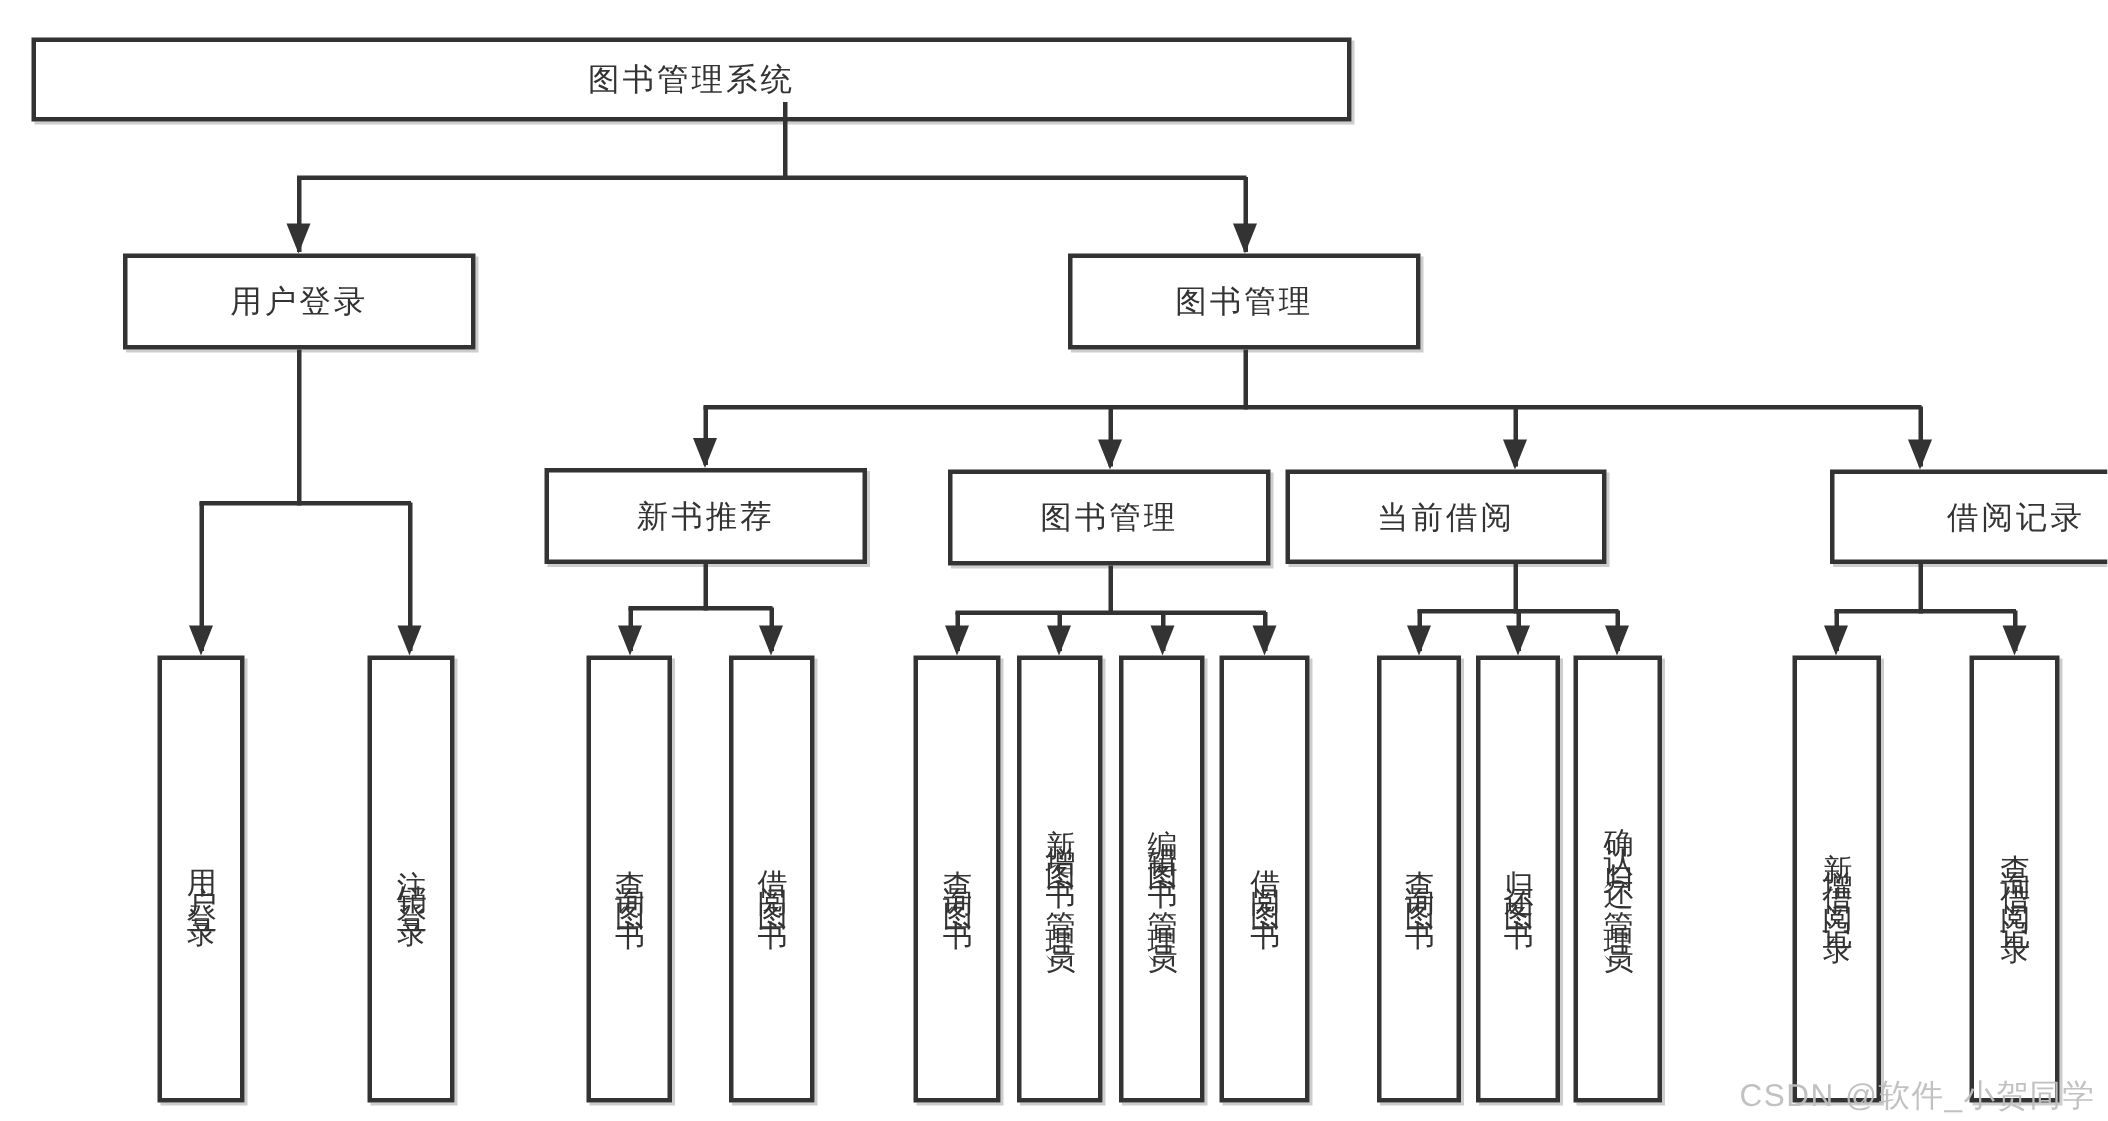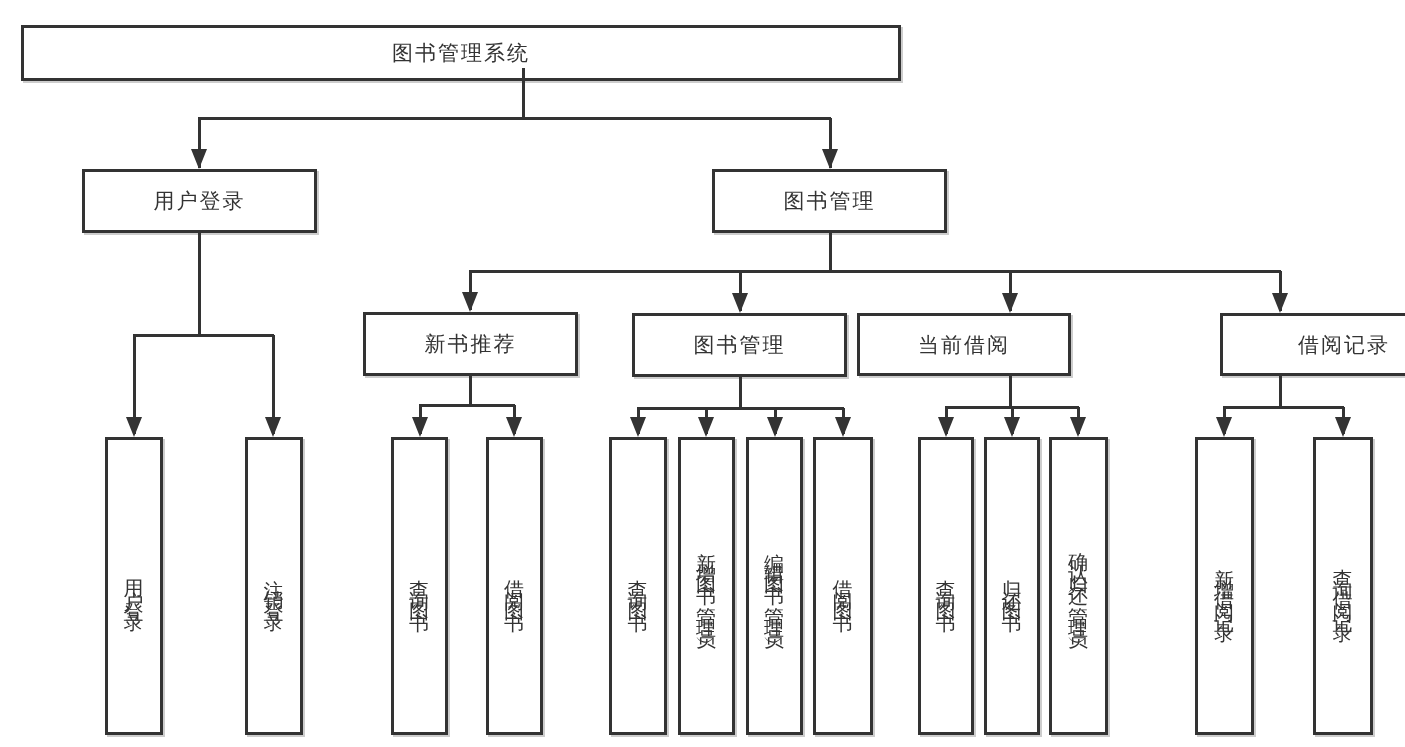--- a/index.html
+++ b/index.html
@@ -126,20 +126,21 @@
     <span class="vtext">确认归还（管理员）</span>
   </div>
 
   <div class="box v" style="left:1195px; top:437px; width:59px; height:298px;">
     <span class="vtext">新增借阅记录</span>
   </div>
   <div class="box v" style="left:1313px; top:437px; width:60px; height:298px;">
     <span class="vtext">查询借阅记录</span>
   </div>
 
+  <div id="watermark">CSDN @软件_小贺同学</div>
 <div class="vline" style="left: 522px; top: 68px; width: 3px; height: 52px;"></div>
     <div class="vline" style="left: 198px; top: 118px; width: 3px; height: 50px;"></div>
     <div class="vline" style="left: 829px; top: 118px; width: 3px; height: 50px;"></div>
     <div class="vline" style="left: 198px; top: 233px; width: 3px; height: 104px;"></div>
     <div class="vline" style="left: 133px; top: 335px; width: 3px; height: 99px;"></div>
     <div class="vline" style="left: 272px; top: 335px; width: 3px; height: 99px;"></div>
     <div class="vline" style="left: 829px; top: 233px; width: 3px; height: 40px;"></div>
     <div class="vline" style="left: 469px; top: 271px; width: 3px; height: 39px;"></div>
     <div class="vline" style="left: 739px; top: 271px; width: 3px; height: 40px;"></div>
     <div class="vline" style="left: 1009px; top: 271px; width: 3px; height: 40px;"></div>

